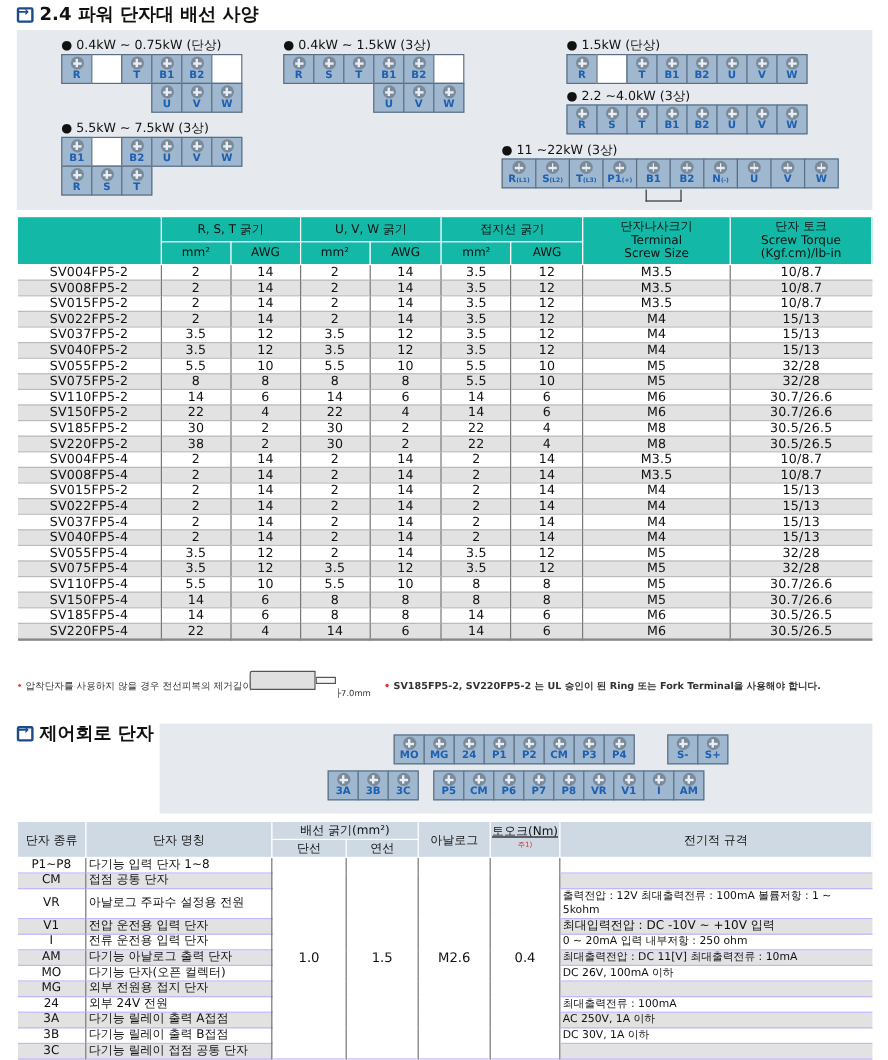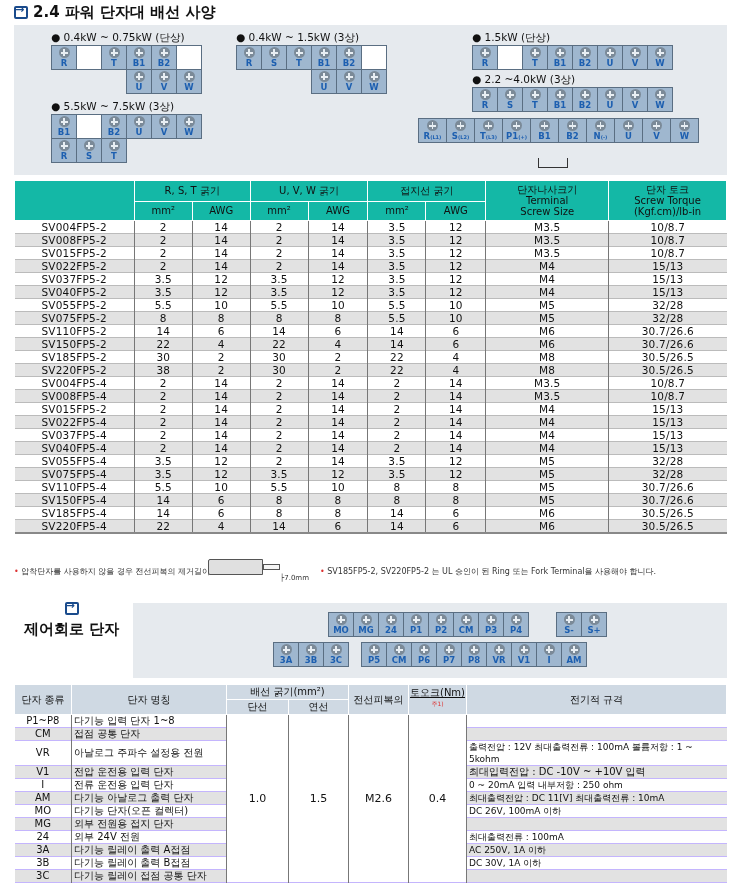--- a/index.html
+++ b/index.html
@@ -242,20 +242,21 @@
         <div class="tlabel">S</div>
       </div>
       <div class="term">
         <div class="screw"></div>
         <div class="tlabel">T</div>
       </div>
     </div>
 </div>
 
 <div class="abs" style="left:418px;top:118px;">
+  <div class="grp-label">● <span>11 ~22kW (3상)</span></div>
   <div class="row">
       <div class="term wide">
         <div class="screw"></div>
         <div class="tlabel">R<small>(L1)</small></div>
       </div>
       <div class="term wide">
         <div class="screw"></div>
         <div class="tlabel">S<small>(L2)</small></div>
       </div>
       <div class="term wide">
@@ -589,25 +590,25 @@
       </tr>
     </tbody>
 </table>
 
 <div class="abs note" style="left:14px;top:566px;">
   <span class="dot">•</span> <span>압착단자를 사용하지 않을 경우 전선피복의 제거길이</span>
 </div>
 <div class="abs" style="left:208px;top:559px;width:55px;height:16px;border:1px solid #555;background:#e0e0e0;border-radius:2px 0 0 2px;"></div>
 <div class="abs" style="left:263px;top:564px;width:17px;height:6px;border:1px solid #555;background:#f5f5f5;"></div>
 <div class="abs note" style="left:280px;top:574px;font-size:7px;">├<span>7.0mm</span></div>
-<div class="abs note" style="left:320px;top:566px;">
+<div class="abs note" style="left:320px;top:566px;font-weight:bold;">
   <span class="dot">•</span> <span>SV185FP5-2, SV220FP5-2 는 UL 승인이 된 Ring 또는 Fork Terminal을 사용해야 합니다.</span>
 </div>
 
-<div class="abs sec-title" style="left:24px;top:602px;flex-direction:column;">
+<div class="abs sec-title" style="left:14px;top:602px;">
   <span class="sec-icon"></span>
   <span>제어회로 단자</span>
 </div>
 
 <div class="abs panel" style="left:133px;top:603px;width:594px;height:75px;"></div>
 <div class="abs row" style="left:328px;top:612px;">
     <div class="term">
       <div class="screw"></div>
       <div class="tlabel">MO</div>
     </div>
@@ -702,21 +703,21 @@
       <div class="tlabel">AM</div>
     </div>
   </div>
 
 <table class="ctrl">
   <thead>
     <tr style="height:15px;">
       <th rowspan="2" style="width:57px;">단자 종류</th>
       <th rowspan="2" style="width:155px;">단자 명칭</th>
       <th colspan="2"><span>배선 굵기(mm²)</span></th>
-      <th rowspan="2" style="width:60px;">전선피복의</th>
+      <th rowspan="2" style="width:60px;">아날로그</th>
       <th rowspan="2" style="width:58px;"><u>토오크(Nm)</u><span class="sup" style="color:#d33;">주1)</span></th>
       <th rowspan="2">전기적 규격</th>
     </tr>
     <tr style="height:14px;">
       <th style="width:62px;">단선</th>
       <th style="width:60px;">연선</th>
     </tr>
   </thead>
   <tbody id="ctrl-body">
       <tr>

